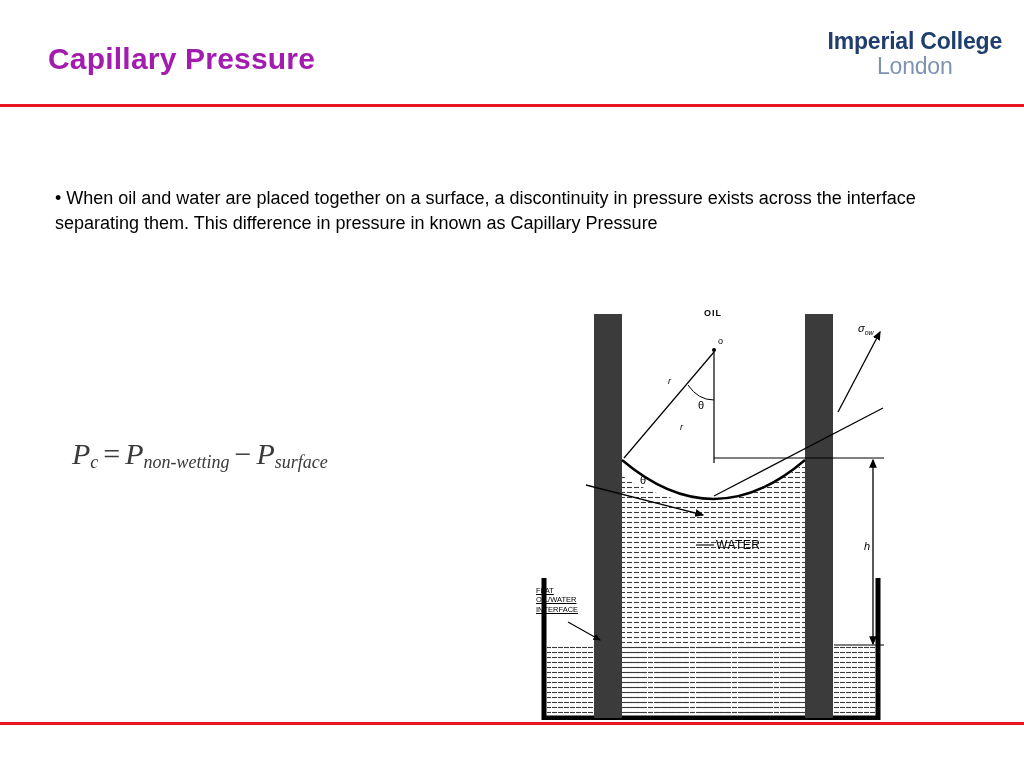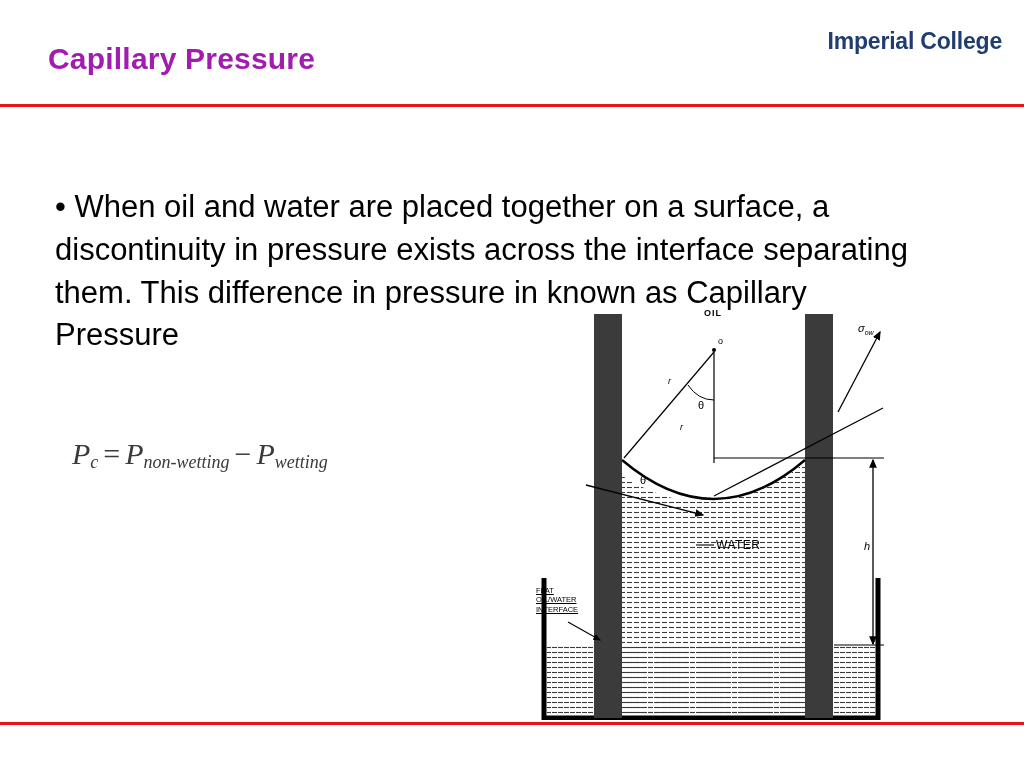--- a/index.html
+++ b/index.html
@@ -62,21 +62,21 @@
     height: 3px;
     background: #e8141e;
   }
 
   
   .bullet-text {
     position: absolute;
     left: 55px;
     top: 186px;
     width: 880px;
-    font-size: 31px;
+    font-size: 18px;
     line-height: 1.38;
     color: #000000;
   }
 
   
   .equation {
     position: absolute;
     left: 72px;
     top: 437px;
     color: #3a3a3a;
@@ -110,29 +110,30 @@
     white-space: pre;
   }
 </style>
 </head>
 <body>
 
 <div class="slide-title">Capillary Pressure</div>
 
 <div class="logo">
   <div class="logo-line1">Imperial College</div>
+  <div class="logo-line2">London</div>
 </div>
 
 <div class="rule-top"></div>
 <div class="rule-bottom"></div>
 
 <div class="bullet-text">• When oil and water are placed together on a surface, a discontinuity in pressure exists across the interface separating them. This difference in pressure in known as Capillary Pressure</div>
 
 <div class="equation">
-  <span class="big">P</span><span class="sub">c</span><span class="big op">=</span><span class="big">P</span><span class="sub">non-wetting</span><span class="big op">−</span><span class="big">P</span><span class="sub">wetting</span>
+  <span class="big">P</span><span class="sub">c</span><span class="big op">=</span><span class="big">P</span><span class="sub">non-wetting</span><span class="big op">−</span><span class="big">P</span><span class="sub">surface</span>
 </div>
 
 <div class="figure">
   <svg width="400" height="420" viewBox="0 0 400 420">
     <defs>
       <pattern id="hatch" width="6" height="5" patternUnits="userSpaceOnUse">
         <line x1="0" y1="2.5" x2="5" y2="2.5" stroke="#3a3a3a" stroke-width="1.1"></line>
       </pattern>
       <pattern id="hatch2" width="7" height="5" patternUnits="userSpaceOnUse">
         <line x1="1" y1="2.5" x2="6" y2="2.5" stroke="#3a3a3a" stroke-width="1.1"></line>

